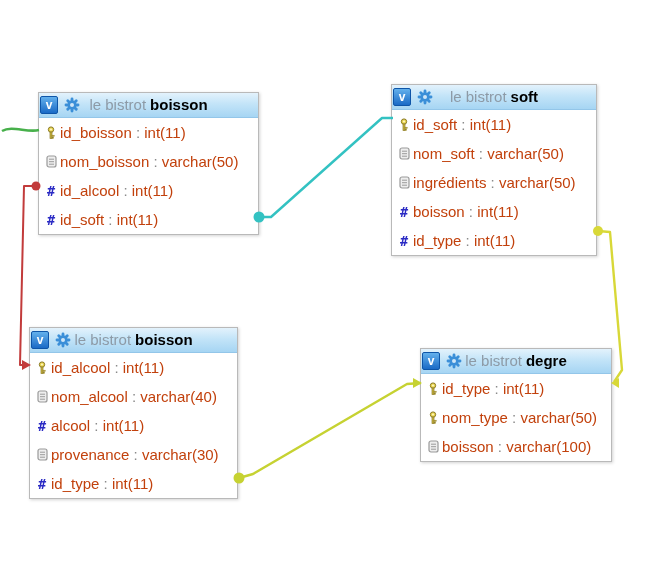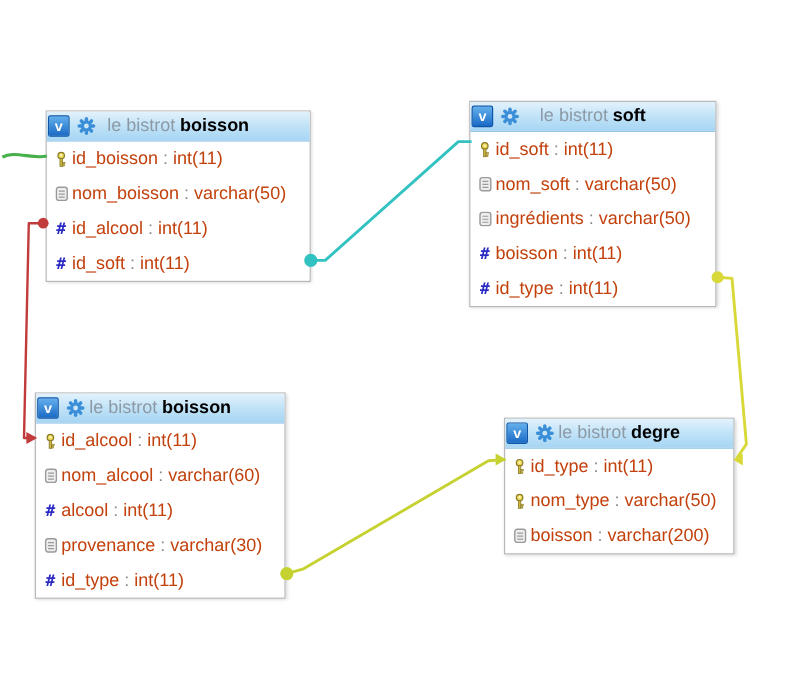--- a/index.html
+++ b/index.html
@@ -219,21 +219,21 @@
           <span class="cicon">
             <svg width="11" height="13" viewBox="0 0 11 13">
               <rect x="1" y="1" width="9" height="11" rx="2" fill="#eeeeee" stroke="#9a9a9a" stroke-width="1.2"></rect>
               <line x1="3" y1="4.2" x2="8" y2="4.2" stroke="#9a9a9a" stroke-width="1"></line>
               <line x1="3" y1="6.7" x2="8" y2="6.7" stroke="#9a9a9a" stroke-width="1"></line>
               <line x1="3" y1="9.2" x2="8" y2="9.2" stroke="#9a9a9a" stroke-width="1"></line>
             </svg>
           </span>
           <span class="cname">nom_alcool</span>
           <span class="csep"> : </span>
-          <span class="ctype">varchar(60)</span>
+          <span class="ctype">varchar(40)</span>
         </div>
         <div class="row">
           <span class="cicon">
             <span class="hashglyph">#</span>
           </span>
           <span class="cname">alcool</span>
           <span class="csep"> : </span>
           <span class="ctype">int(11)</span>
         </div>
         <div class="row">
@@ -308,21 +308,21 @@
           <span class="cicon">
             <svg width="11" height="13" viewBox="0 0 11 13">
               <rect x="1" y="1" width="9" height="11" rx="2" fill="#eeeeee" stroke="#9a9a9a" stroke-width="1.2"></rect>
               <line x1="3" y1="4.2" x2="8" y2="4.2" stroke="#9a9a9a" stroke-width="1"></line>
               <line x1="3" y1="6.7" x2="8" y2="6.7" stroke="#9a9a9a" stroke-width="1"></line>
               <line x1="3" y1="9.2" x2="8" y2="9.2" stroke="#9a9a9a" stroke-width="1"></line>
             </svg>
           </span>
           <span class="cname">boisson</span>
           <span class="csep"> : </span>
-          <span class="ctype">varchar(200)</span>
+          <span class="ctype">varchar(100)</span>
         </div>
       </div>
   </div>
 
   <svg class="rel" width="655" height="566">
       <g>
         <path d="M 2 131 C 12 125, 27 133, 39 130" fill="none" stroke="#47b04b" stroke-width="2.6" stroke-linejoin="round"></path>
       </g>
       <g>
         <path d="M 36 186 L 24 186 L 20 365 L 29 365" fill="none" stroke="#c23b3b" stroke-width="2" stroke-linejoin="round"></path>

